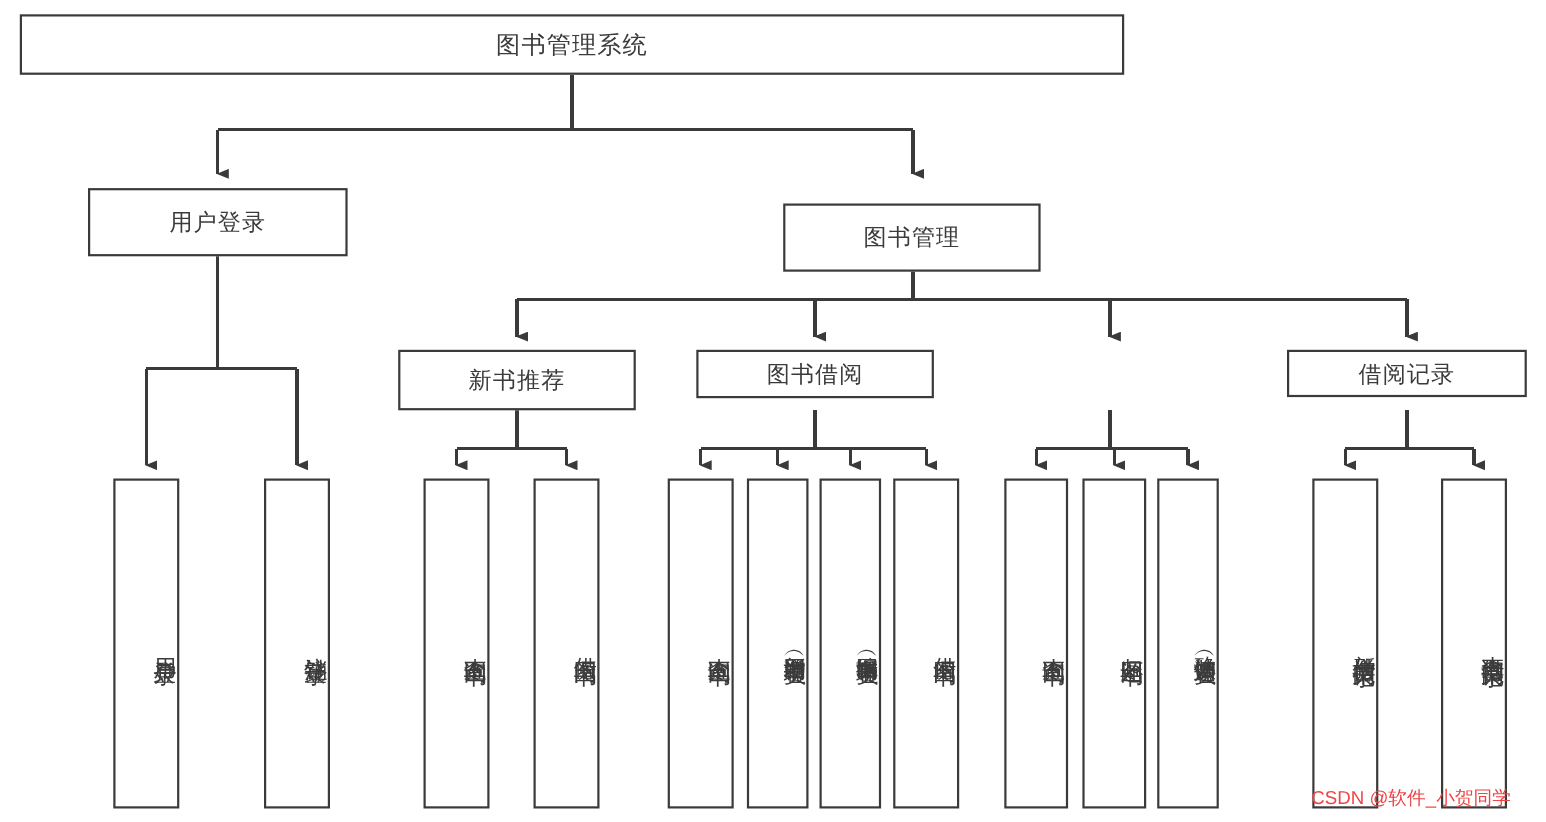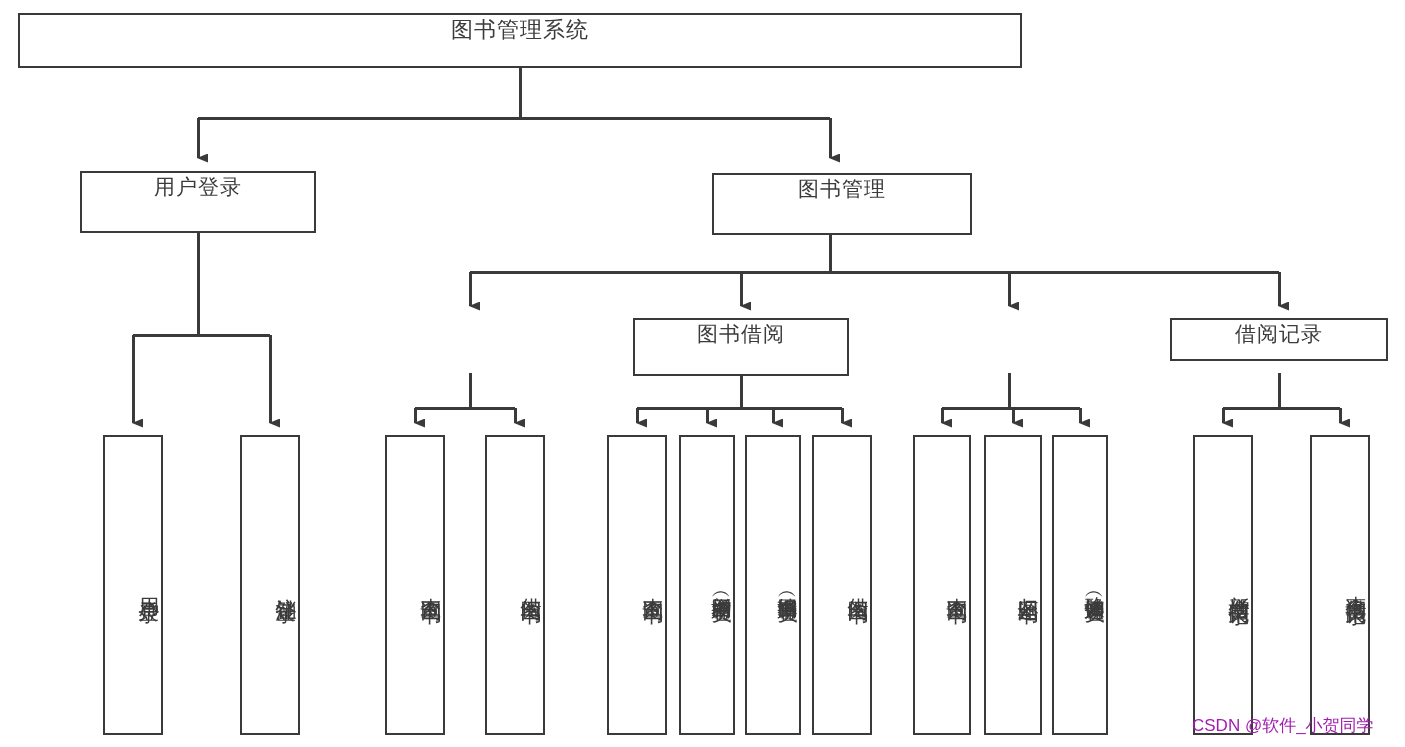--- a/index.html
+++ b/index.html
@@ -22,21 +22,21 @@
     width: 1405px;
     height: 747px;
     pointer-events: none;
   }
   .node {
     position: absolute;
     box-sizing: border-box;
     border: 2px solid #3a3a3a;
     background: #ffffff;
     display: flex;
-    align-items: flex-start;
+    align-items: center;
     justify-content: center;
     color: #3b3b3b;
     z-index: 2;
   }
   .node-h {
     font-size: 21px;
     letter-spacing: 1px;
     white-space: nowrap;
   }
   .node-root {
@@ -55,21 +55,21 @@
   }
   .node-v.fit-tall {
     font-size: 20px;
     letter-spacing: 1px;
   }
   .watermark {
     position: absolute;
     left: 1192px;
     top: 714px;
     font-size: 17px;
-    color: #a21caf;
+    color: #ef4444;
     white-space: nowrap;
     z-index: 3;
     font-family: "Liberation Sans", "DejaVu Sans", sans-serif;
   }
 </style>
 </head>
 <body>
 
 <div id="canvas">
 
@@ -123,25 +123,28 @@
     </g>
   </svg>
 
   <div class="node node-h node-root" style="left:18px; top:13px; width:1004px; height:55px;">
     <span>图书管理系统</span>
   </div>
 
   <div class="node node-h" style="left:80px; top:171px; width:236px; height:62px;">
     <span>用户登录</span>
   </div>
-  <div class="node node-h" style="left:712px; top:173px; width:260px; height:62px;">
+  <div class="node node-h" style="left:712px; top:185px; width:234px; height:62px;">
     <span>图书管理</span>
   </div>
 
-  <div class="node node-h" style="left:633px; top:318px; width:216px; height:58px;">
+  <div class="node node-h" style="left:362px; top:318px; width:216px; height:55px;">
+    <span>新书推荐</span>
+  </div>
+  <div class="node node-h" style="left:633px; top:318px; width:216px; height:44px;">
     <span>图书借阅</span>
   </div>
   <div class="node node-h" style="left:1170px; top:318px; width:218px; height:43px;">
     <span>借阅记录</span>
   </div>
 
   <div class="node node-v" style="left:103px; top:435px; width:60px; height:300px;">
     <span>用户登录</span>
   </div>
   <div class="node node-v" style="left:240px; top:435px; width:60px; height:300px;">

